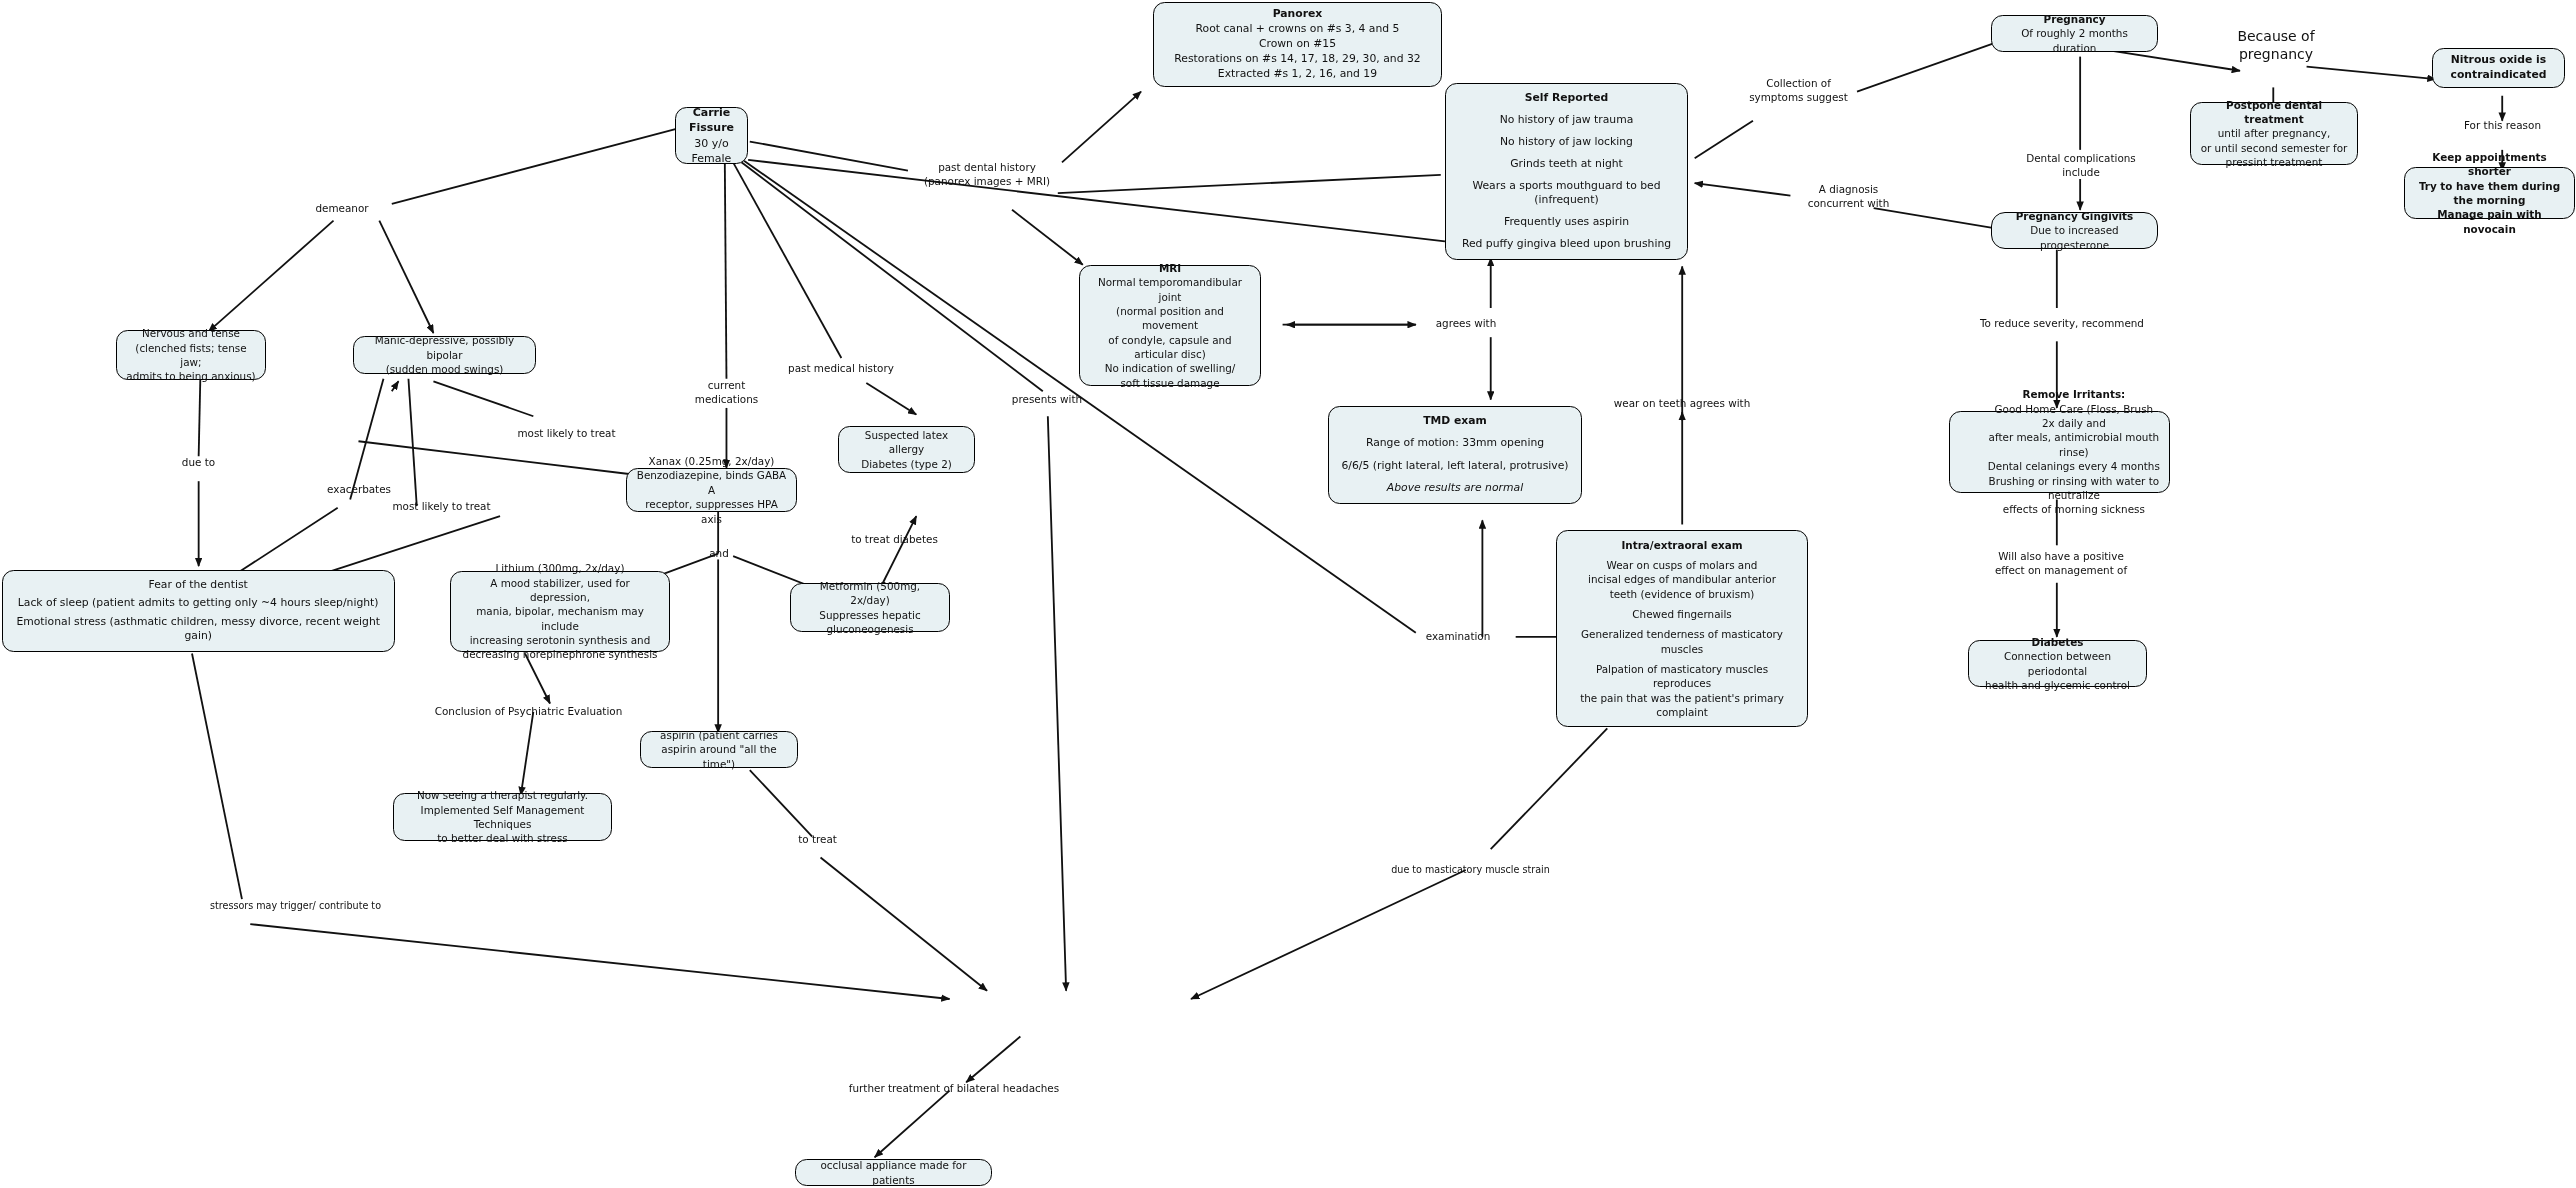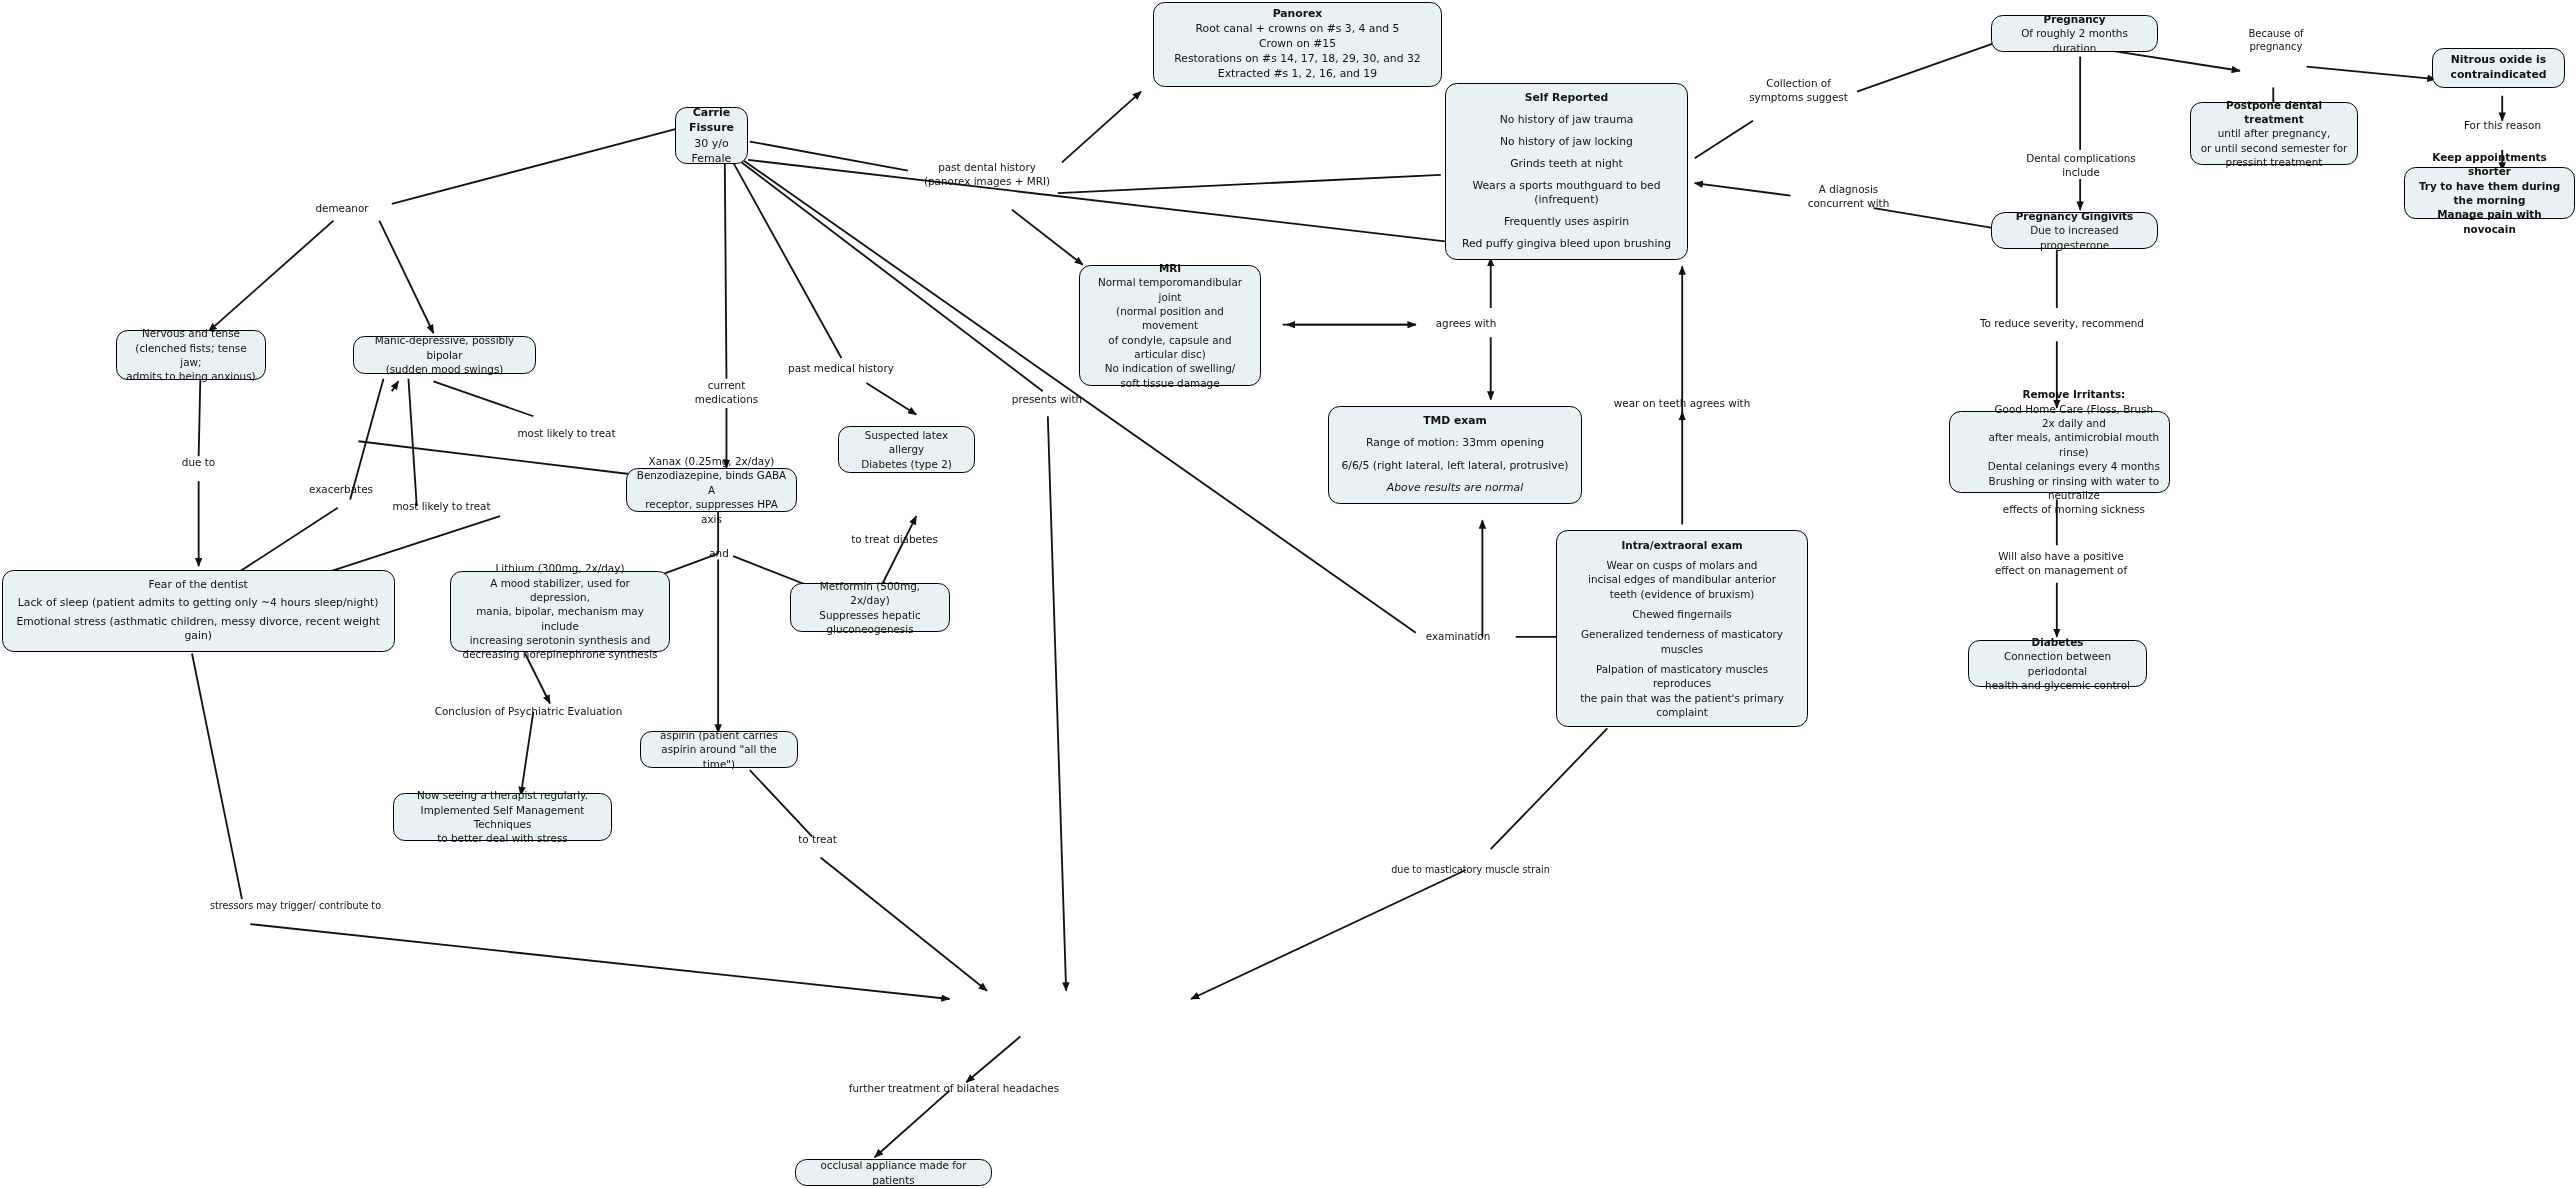--- a/index.html
+++ b/index.html
@@ -352,21 +352,21 @@
     <span>current</span><br>
     <span>medications</span>
   </div>
 
   <div class="elabel" style="left:762px;top:362px;width:158px;font-size:10.4px;">past medical history</div>
 
   <div class="elabel" style="left:993px;top:393px;width:108px;font-size:10.4px;">presents with</div>
 
   <div class="elabel" style="left:157px;top:456px;width:83px;font-size:10.4px;">due to</div>
 
-  <div class="elabel" style="left:291px;top:483px;width:100px;font-size:10.4px;">exacerbates</div>
+  <div class="elabel" style="left:291px;top:483px;width:100px;font-size:10.4px;text-align:right;">exacerbates</div>
 
   <div class="elabel" style="left:504px;top:427px;width:125px;font-size:10.4px;">most likely to treat</div>
 
   <div class="elabel" style="left:379px;top:500px;width:125px;font-size:10.4px;">most likely to treat</div>
 
   <div class="elabel" style="left:698px;top:547px;width:42px;font-size:10.4px;">and</div>
 
   <div class="elabel" style="left:836px;top:533px;width:117px;font-size:10.4px;">to treat diabetes</div>
 
   <div class="elabel" style="left:416px;top:705px;width:225px;font-size:10.4px;">Conclusion of Psychiatric Evaluation</div>
@@ -388,21 +388,21 @@
   <div class="elabel wrap" style="left:1736px;top:77px;width:125px;font-size:10.4px;">
     <span>Collection of</span><br>
     <span>symptoms suggest</span>
   </div>
 
   <div class="elabel wrap" style="left:1786px;top:183px;width:125px;font-size:10.4px;">
     <span>A diagnosis</span><br>
     <span>concurrent with</span>
   </div>
 
-  <div class="elabel wrap" style="left:2230px;top:27px;width:92px;font-size:10px;">
+  <div class="elabel wrap" style="left:2230px;top:27px;width:92px;font-size:14px;">
     <span>Because of</span><br>
     <span>pregnancy</span>
   </div>
 
   <div class="elabel wrap" style="left:2010px;top:152px;width:142px;font-size:10.4px;">
     <span>Dental complications</span><br>
     <span>include</span>
   </div>
 
   <div class="elabel" style="left:2440px;top:119px;width:125px;font-size:10.4px;">For this reason</div>

